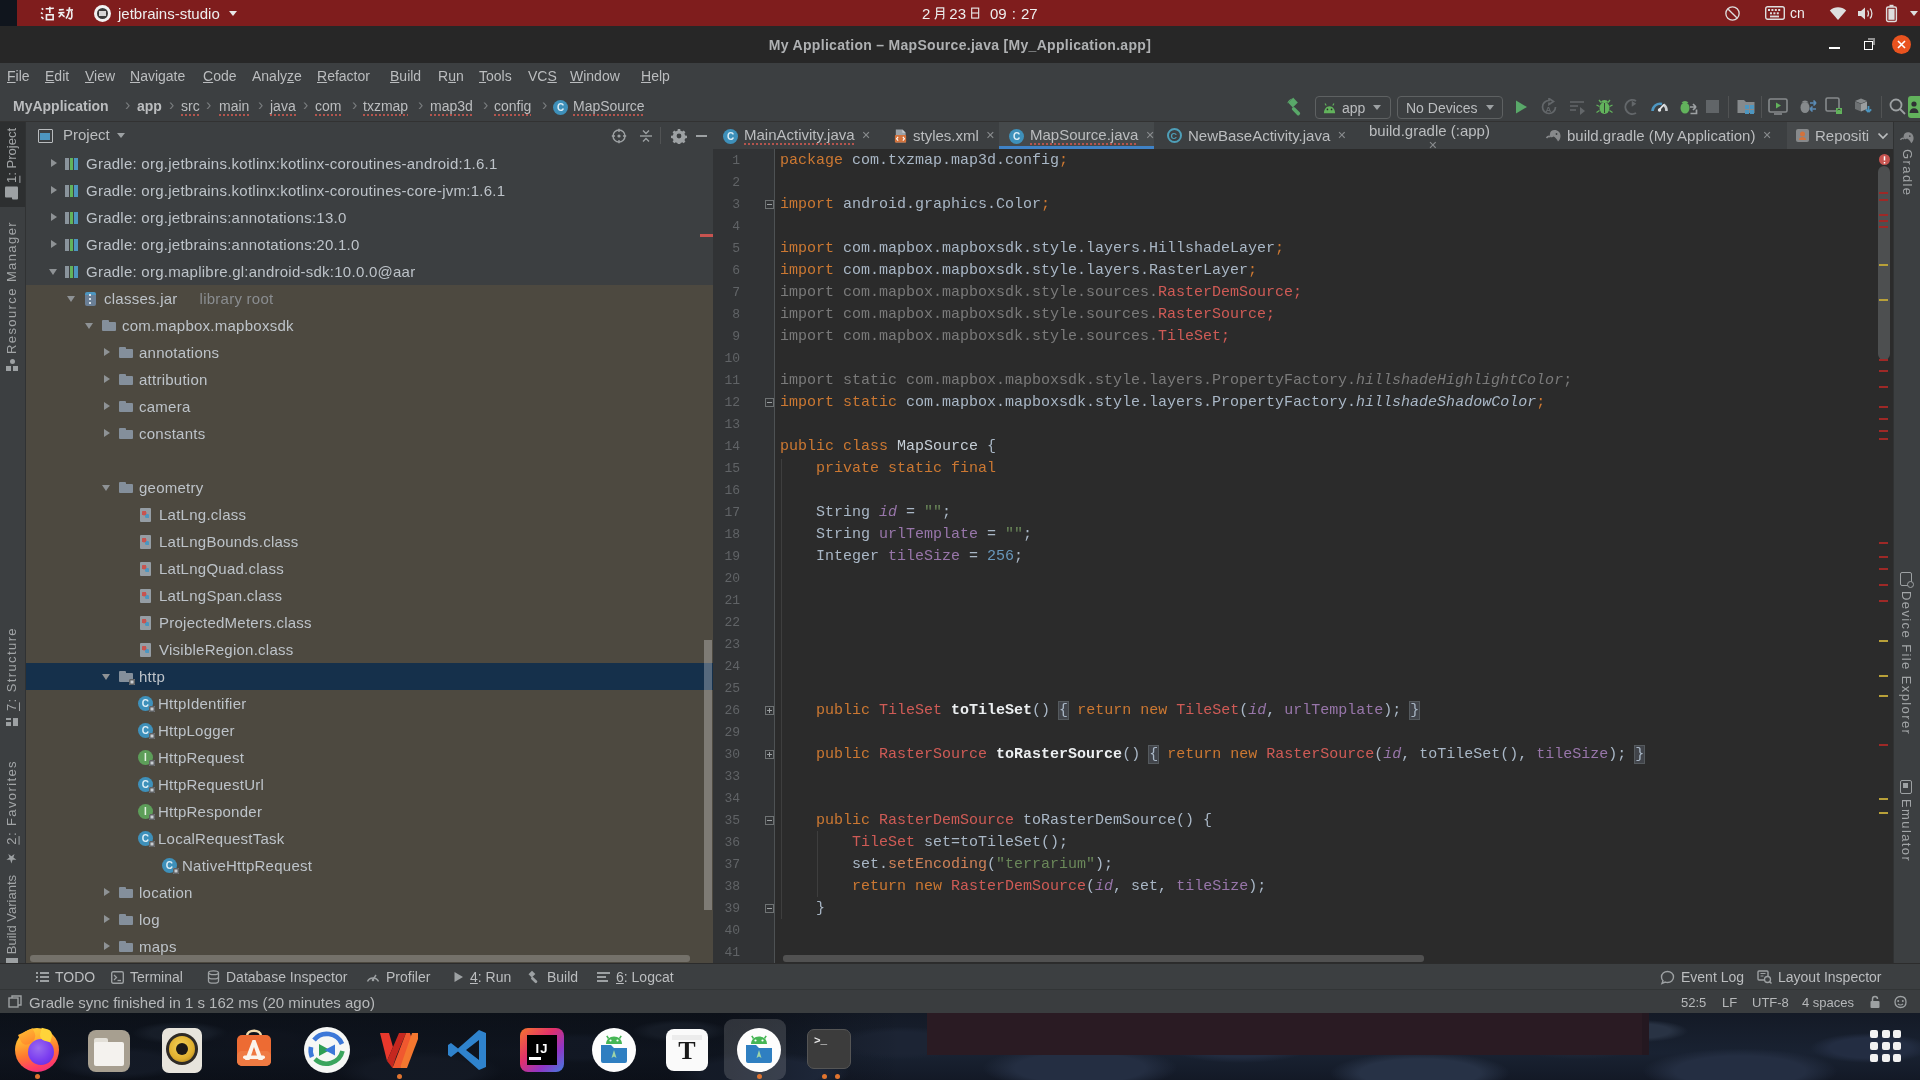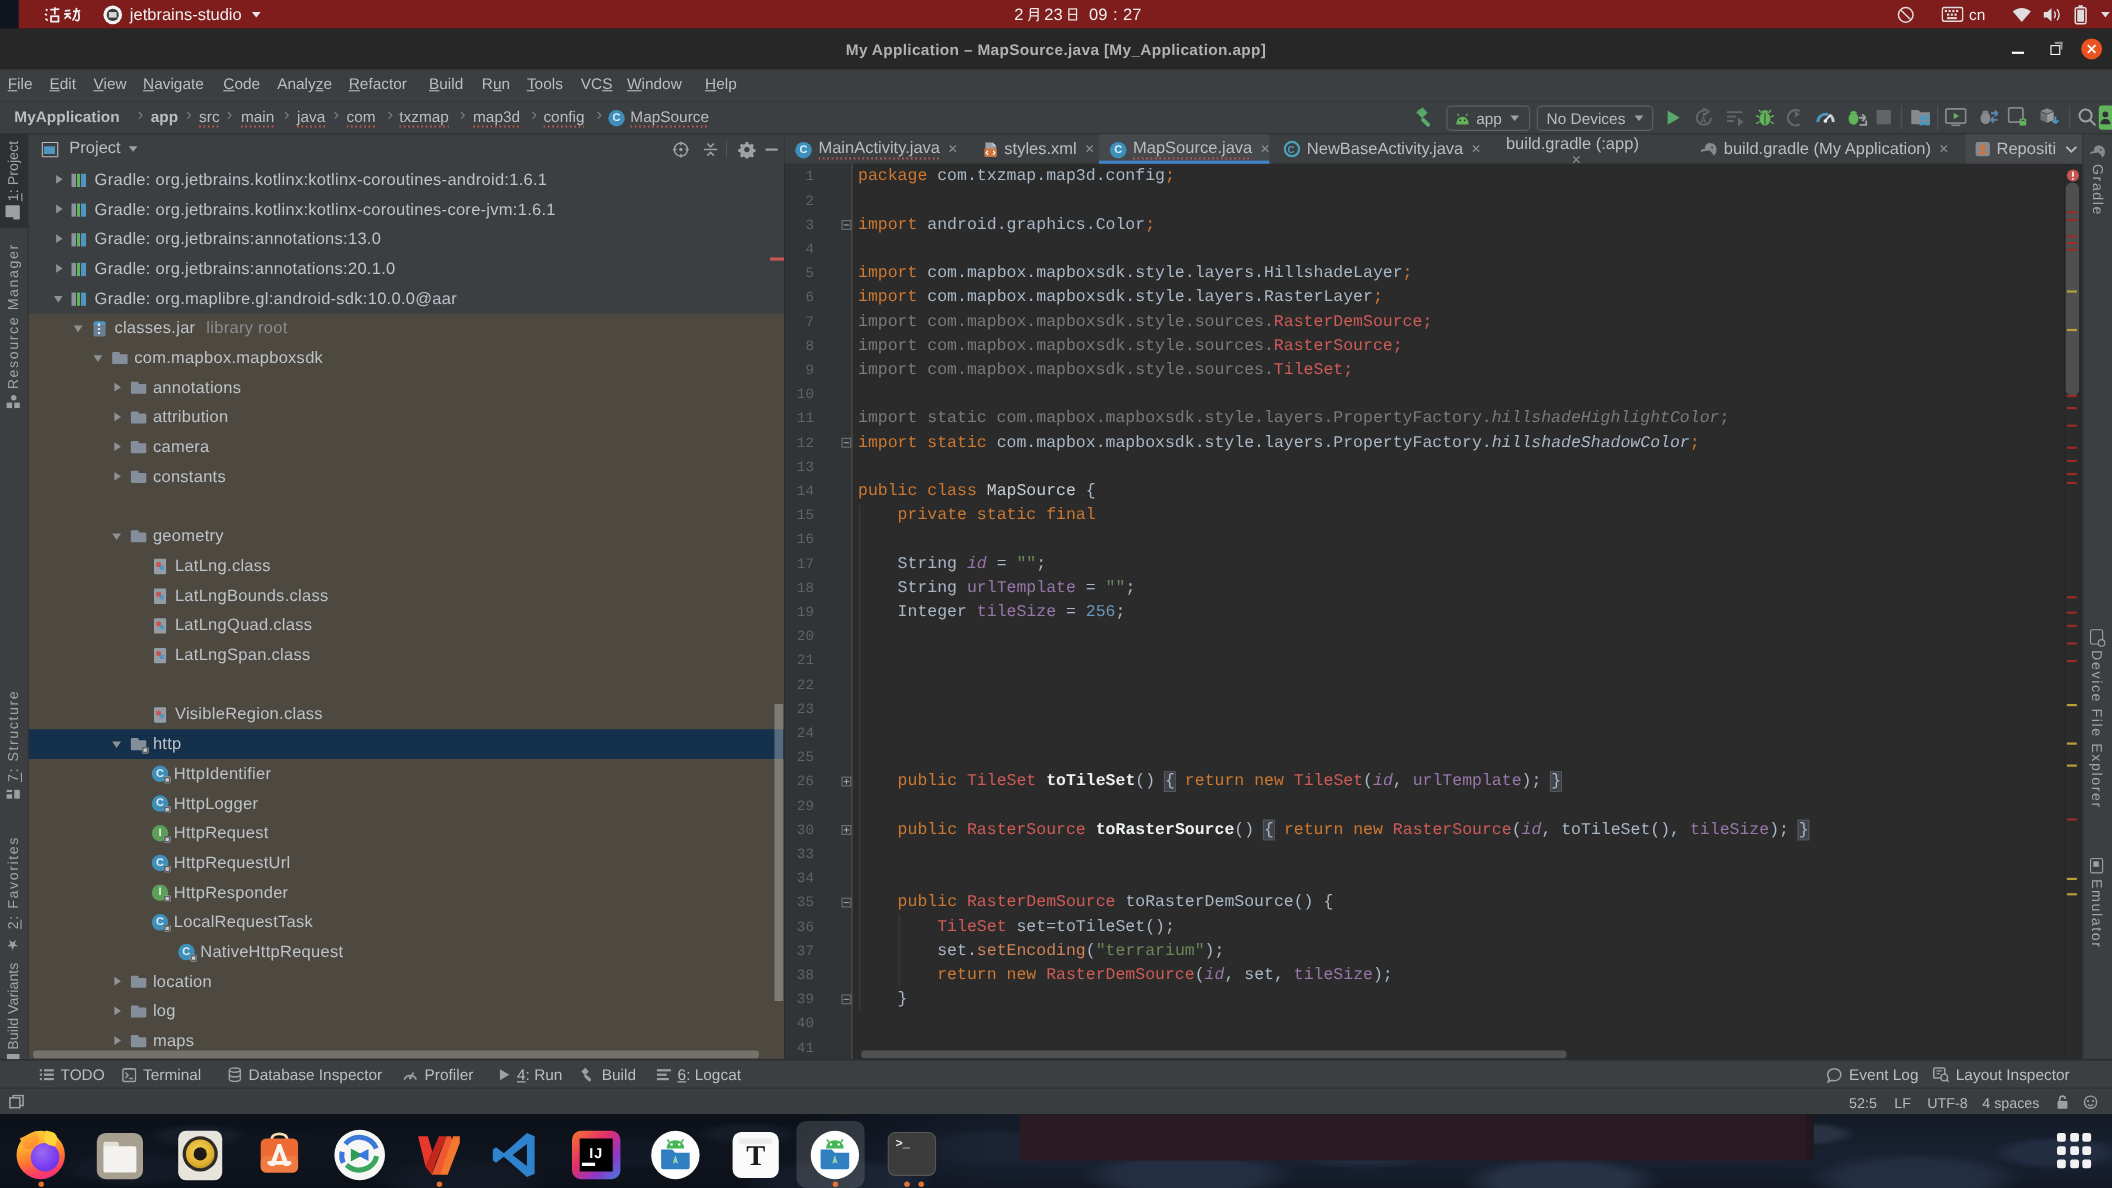--- a/index.html
+++ b/index.html
@@ -385,31 +385,32 @@
       </svg>
     <div class="abs" style="left:670px;top:13px;width:11px;height:2px;background:#9da1a3;"></div>
   </div>
   <div id="tree">
       <div id="olive"></div>
     <div class="trow" style="top:0px;"><span style="width:23px;"></span><span class="arr r"></span><span class="tico i-lib"></span>Gradle: org.jetbrains.kotlinx:kotlinx-coroutines-android:1.6.1</div>
     <div class="trow" style="top:27px;"><span style="width:23px;"></span><span class="arr r"></span><span class="tico i-lib"></span>Gradle: org.jetbrains.kotlinx:kotlinx-coroutines-core-jvm:1.6.1</div>
     <div class="trow" style="top:54px;"><span style="width:23px;"></span><span class="arr r"></span><span class="tico i-lib"></span>Gradle: org.jetbrains:annotations:13.0</div>
     <div class="trow" style="top:81px;"><span style="width:23px;"></span><span class="arr r"></span><span class="tico i-lib"></span>Gradle: org.jetbrains:annotations:20.1.0</div>
     <div class="trow" style="top:108px;"><span style="width:23px;"></span><span class="arr d"></span><span class="tico i-lib"></span>Gradle: org.maplibre.gl:android-sdk:10.0.0@aar</div>
-    <div class="trow" style="top:135px;"><span style="width:41px;"></span><span class="arr d"></span><span class="tico i-jar"></span>classes.jar<span class="gray" style="margin-left:10px;">library root</span></div>
+    <div class="trow" style="top:135px;"><span style="width:41px;"></span><span class="arr d"></span><span class="tico i-jar"></span>classes.jar<span class="gray" style="margin-left:22px;">library root</span></div>
     <div class="trow" style="top:162px;"><span style="width:59px;"></span><span class="arr d"></span><span class="tico i-folder"></span>com.mapbox.mapboxsdk</div>
     <div class="trow" style="top:189px;"><span style="width:76px;"></span><span class="arr r"></span><span class="tico i-folder"></span>annotations</div>
     <div class="trow" style="top:216px;"><span style="width:76px;"></span><span class="arr r"></span><span class="tico i-folder"></span>attribution</div>
     <div class="trow" style="top:243px;"><span style="width:76px;"></span><span class="arr r"></span><span class="tico i-folder"></span>camera</div>
     <div class="trow" style="top:270px;"><span style="width:76px;"></span><span class="arr r"></span><span class="tico i-folder"></span>constants</div>
     <div class="trow" style="top:324px;"><span style="width:76px;"></span><span class="arr d"></span><span class="tico i-folder"></span>geometry</div>
     <div class="trow" style="top:351px;"><span style="width:112px;"></span><span class="tico i-class"></span>LatLng.class</div>
     <div class="trow" style="top:378px;"><span style="width:112px;"></span><span class="tico i-class"></span>LatLngBounds.class</div>
     <div class="trow" style="top:405px;"><span style="width:112px;"></span><span class="tico i-class"></span>LatLngQuad.class</div>
     <div class="trow" style="top:432px;"><span style="width:112px;"></span><span class="tico i-class"></span>LatLngSpan.class</div>
+    <div class="trow" style="top:459px;"><span style="width:112px;"></span><span class="tico i-class"></span>ProjectedMeters.class</div>
     <div class="trow" style="top:486px;"><span style="width:112px;"></span><span class="tico i-class"></span>VisibleRegion.class</div>
     <div class="trow" style="top:540px;"><span style="width:112px;"></span><span class="tico i-cc">
           <span class="lk2"></span>
         </span>HttpIdentifier</div>
     <div class="trow" style="top:513px;background:#15304b;"><span style="width:76px;"></span><span class="arr d"></span><span class="tico i-folder">
           <span class="lk"></span>
         </span>http</div>
     <div class="trow" style="top:567px;"><span style="width:112px;"></span><span class="tico i-cc">
           <span class="lk2"></span>
         </span>HttpLogger</div>
@@ -705,20 +706,21 @@
         <span>Layout Inspector</span>
       </div>
   </div>
   <div id="statusbar">
     <div class="si" style="left:8px;">
         <svg width="14" height="14" viewBox="0 0 14 14">
           <rect x="1" y="3" width="9" height="9" fill="none" stroke="#9da1a3" stroke-width="1.4"></rect>
           <path d="M4 3 V1 H13 V10 H10" fill="none" stroke="#9da1a3" stroke-width="1.4"></path>
         </svg>
       </div>
+    <div class="si" style="left:29px;font-size:15px;">Gradle sync finished in 1 s 162 ms (20 minutes ago)</div>
     <div class="si" style="left:1681px;">52:5</div>
     <div class="si" style="left:1722px;">LF</div>
     <div class="si" style="left:1752px;">UTF-8</div>
     <div class="si" style="left:1802px;">4 spaces</div>
     <div class="si" style="left:1869px;">
         <svg width="12" height="14" viewBox="0 0 12 14">
           <rect x="1.5" y="6" width="9" height="7" rx="1" fill="#9da1a3"></rect>
           <path d="M3.5 6 V4 A2.5 2.5 0 0 1 8.5 4" fill="none" stroke="#9da1a3" stroke-width="1.5"></path>
         </svg>
       </div>

